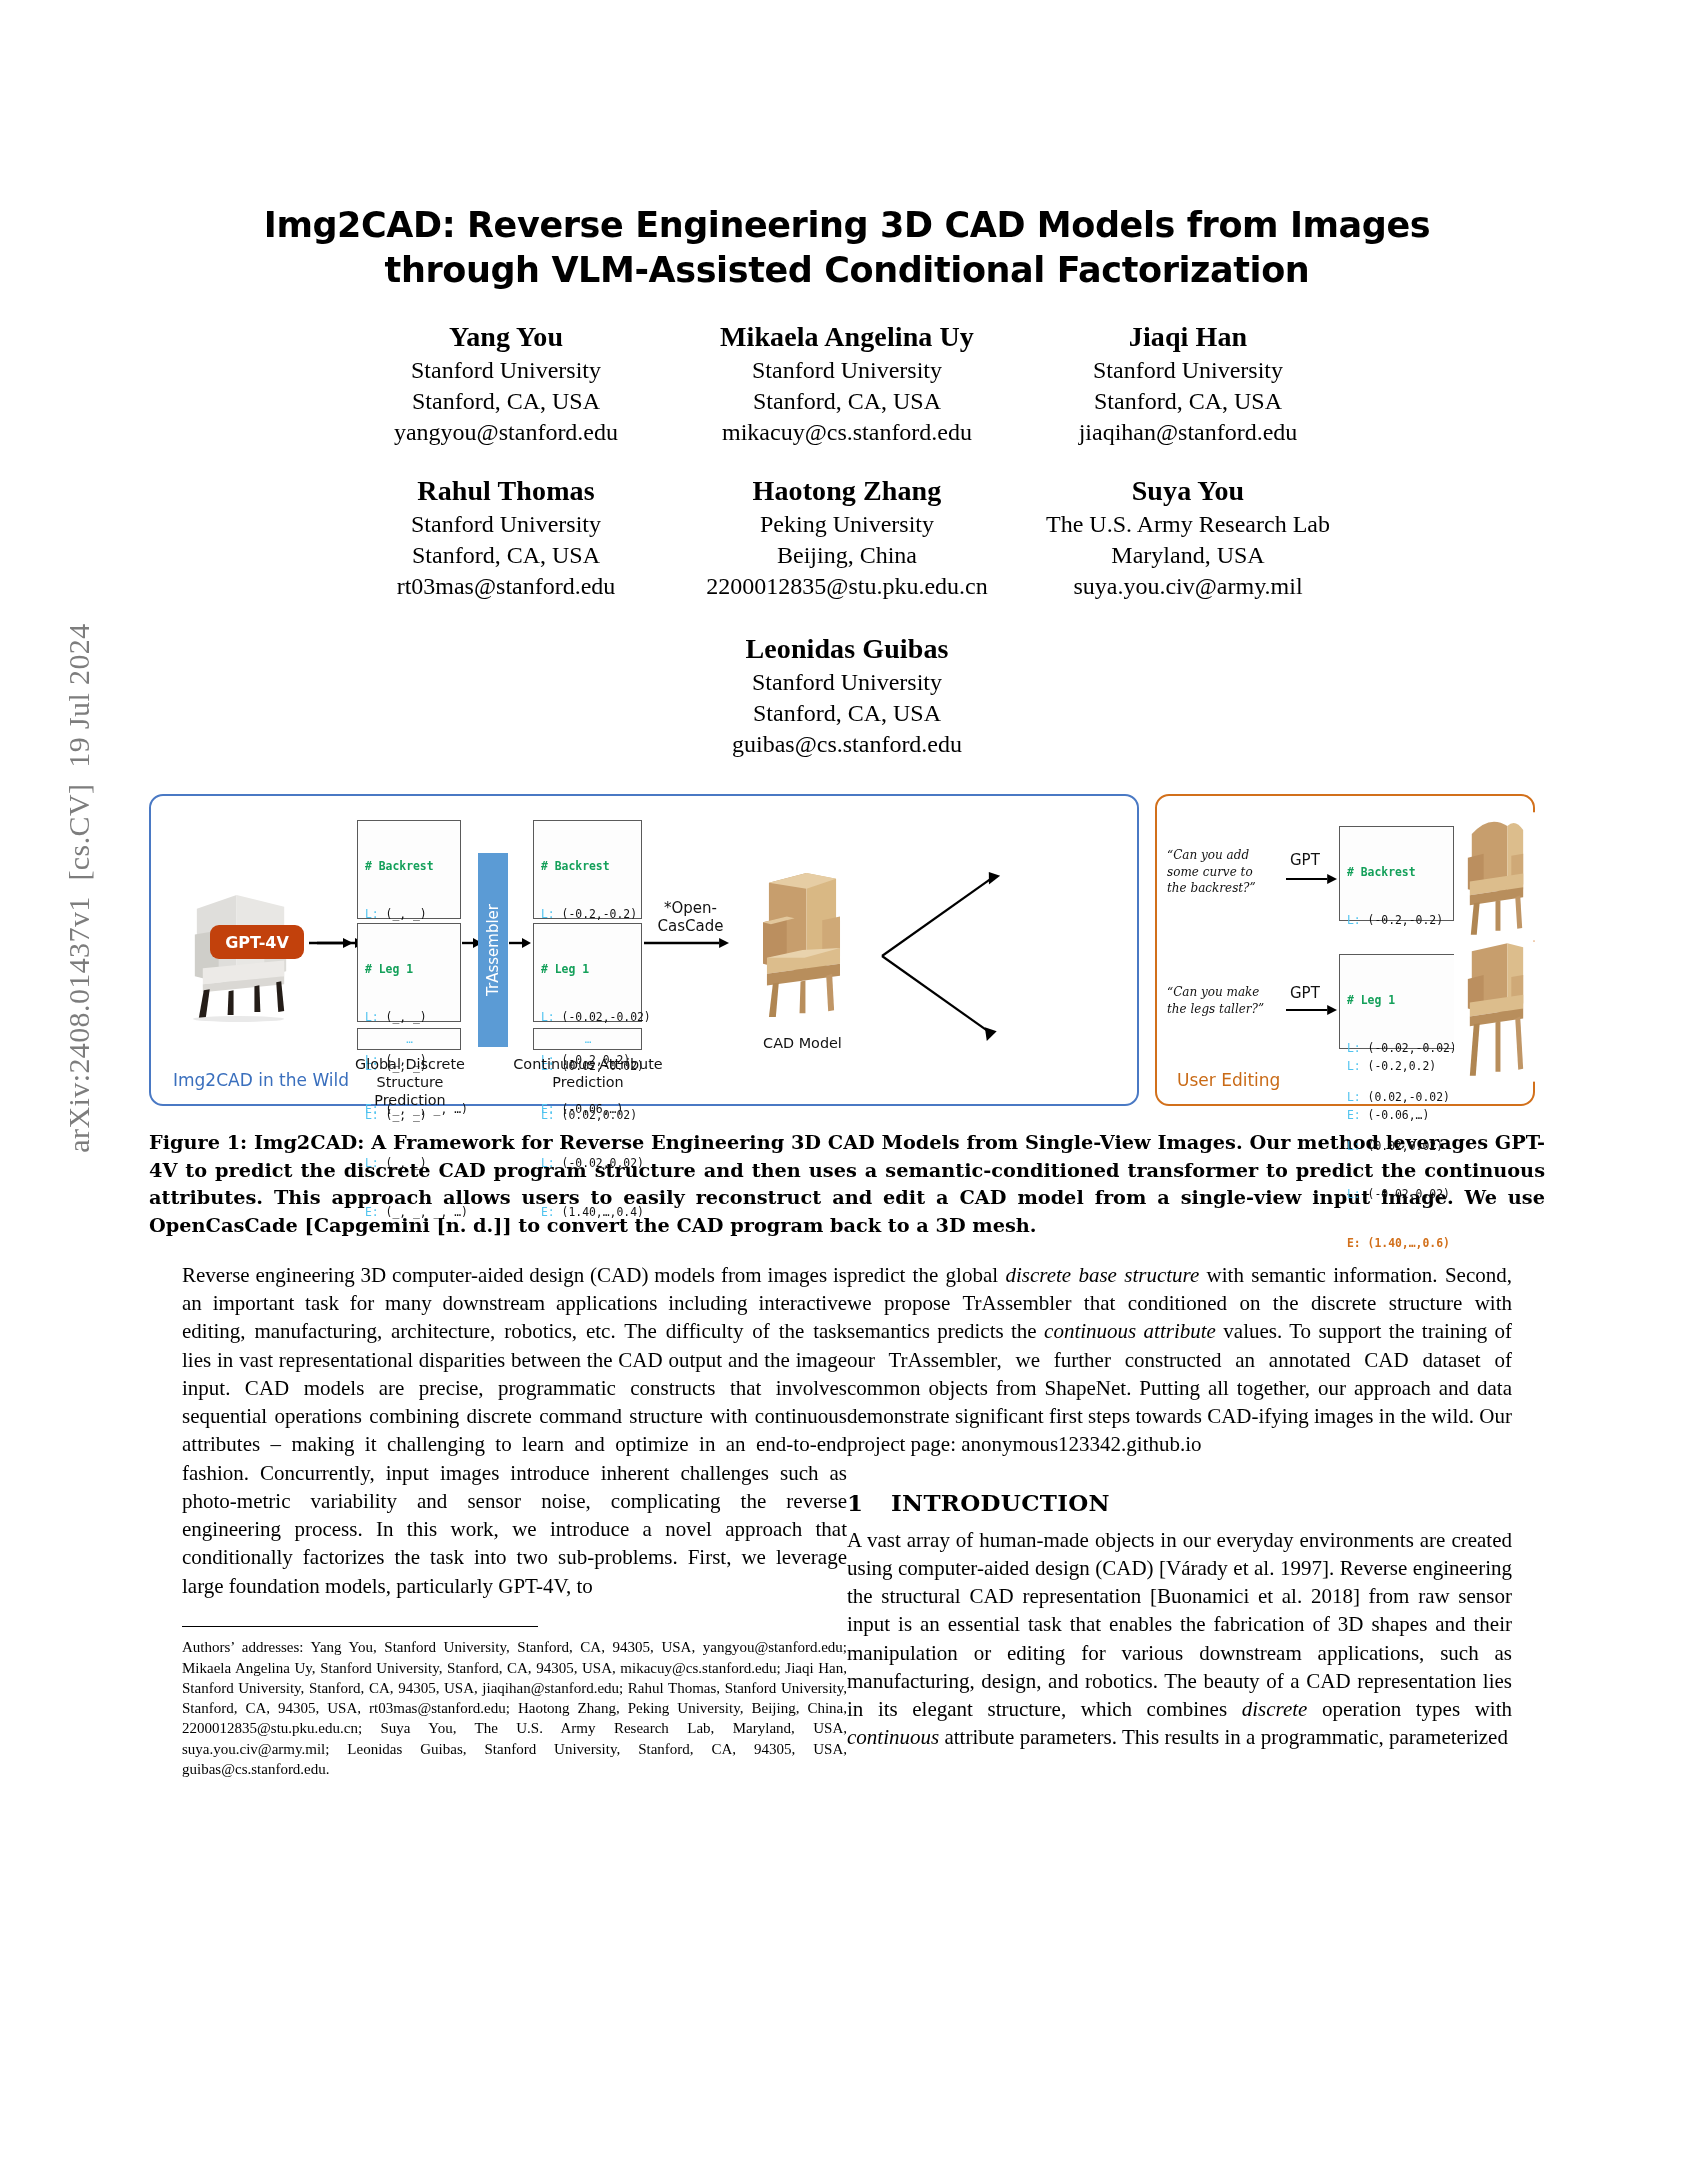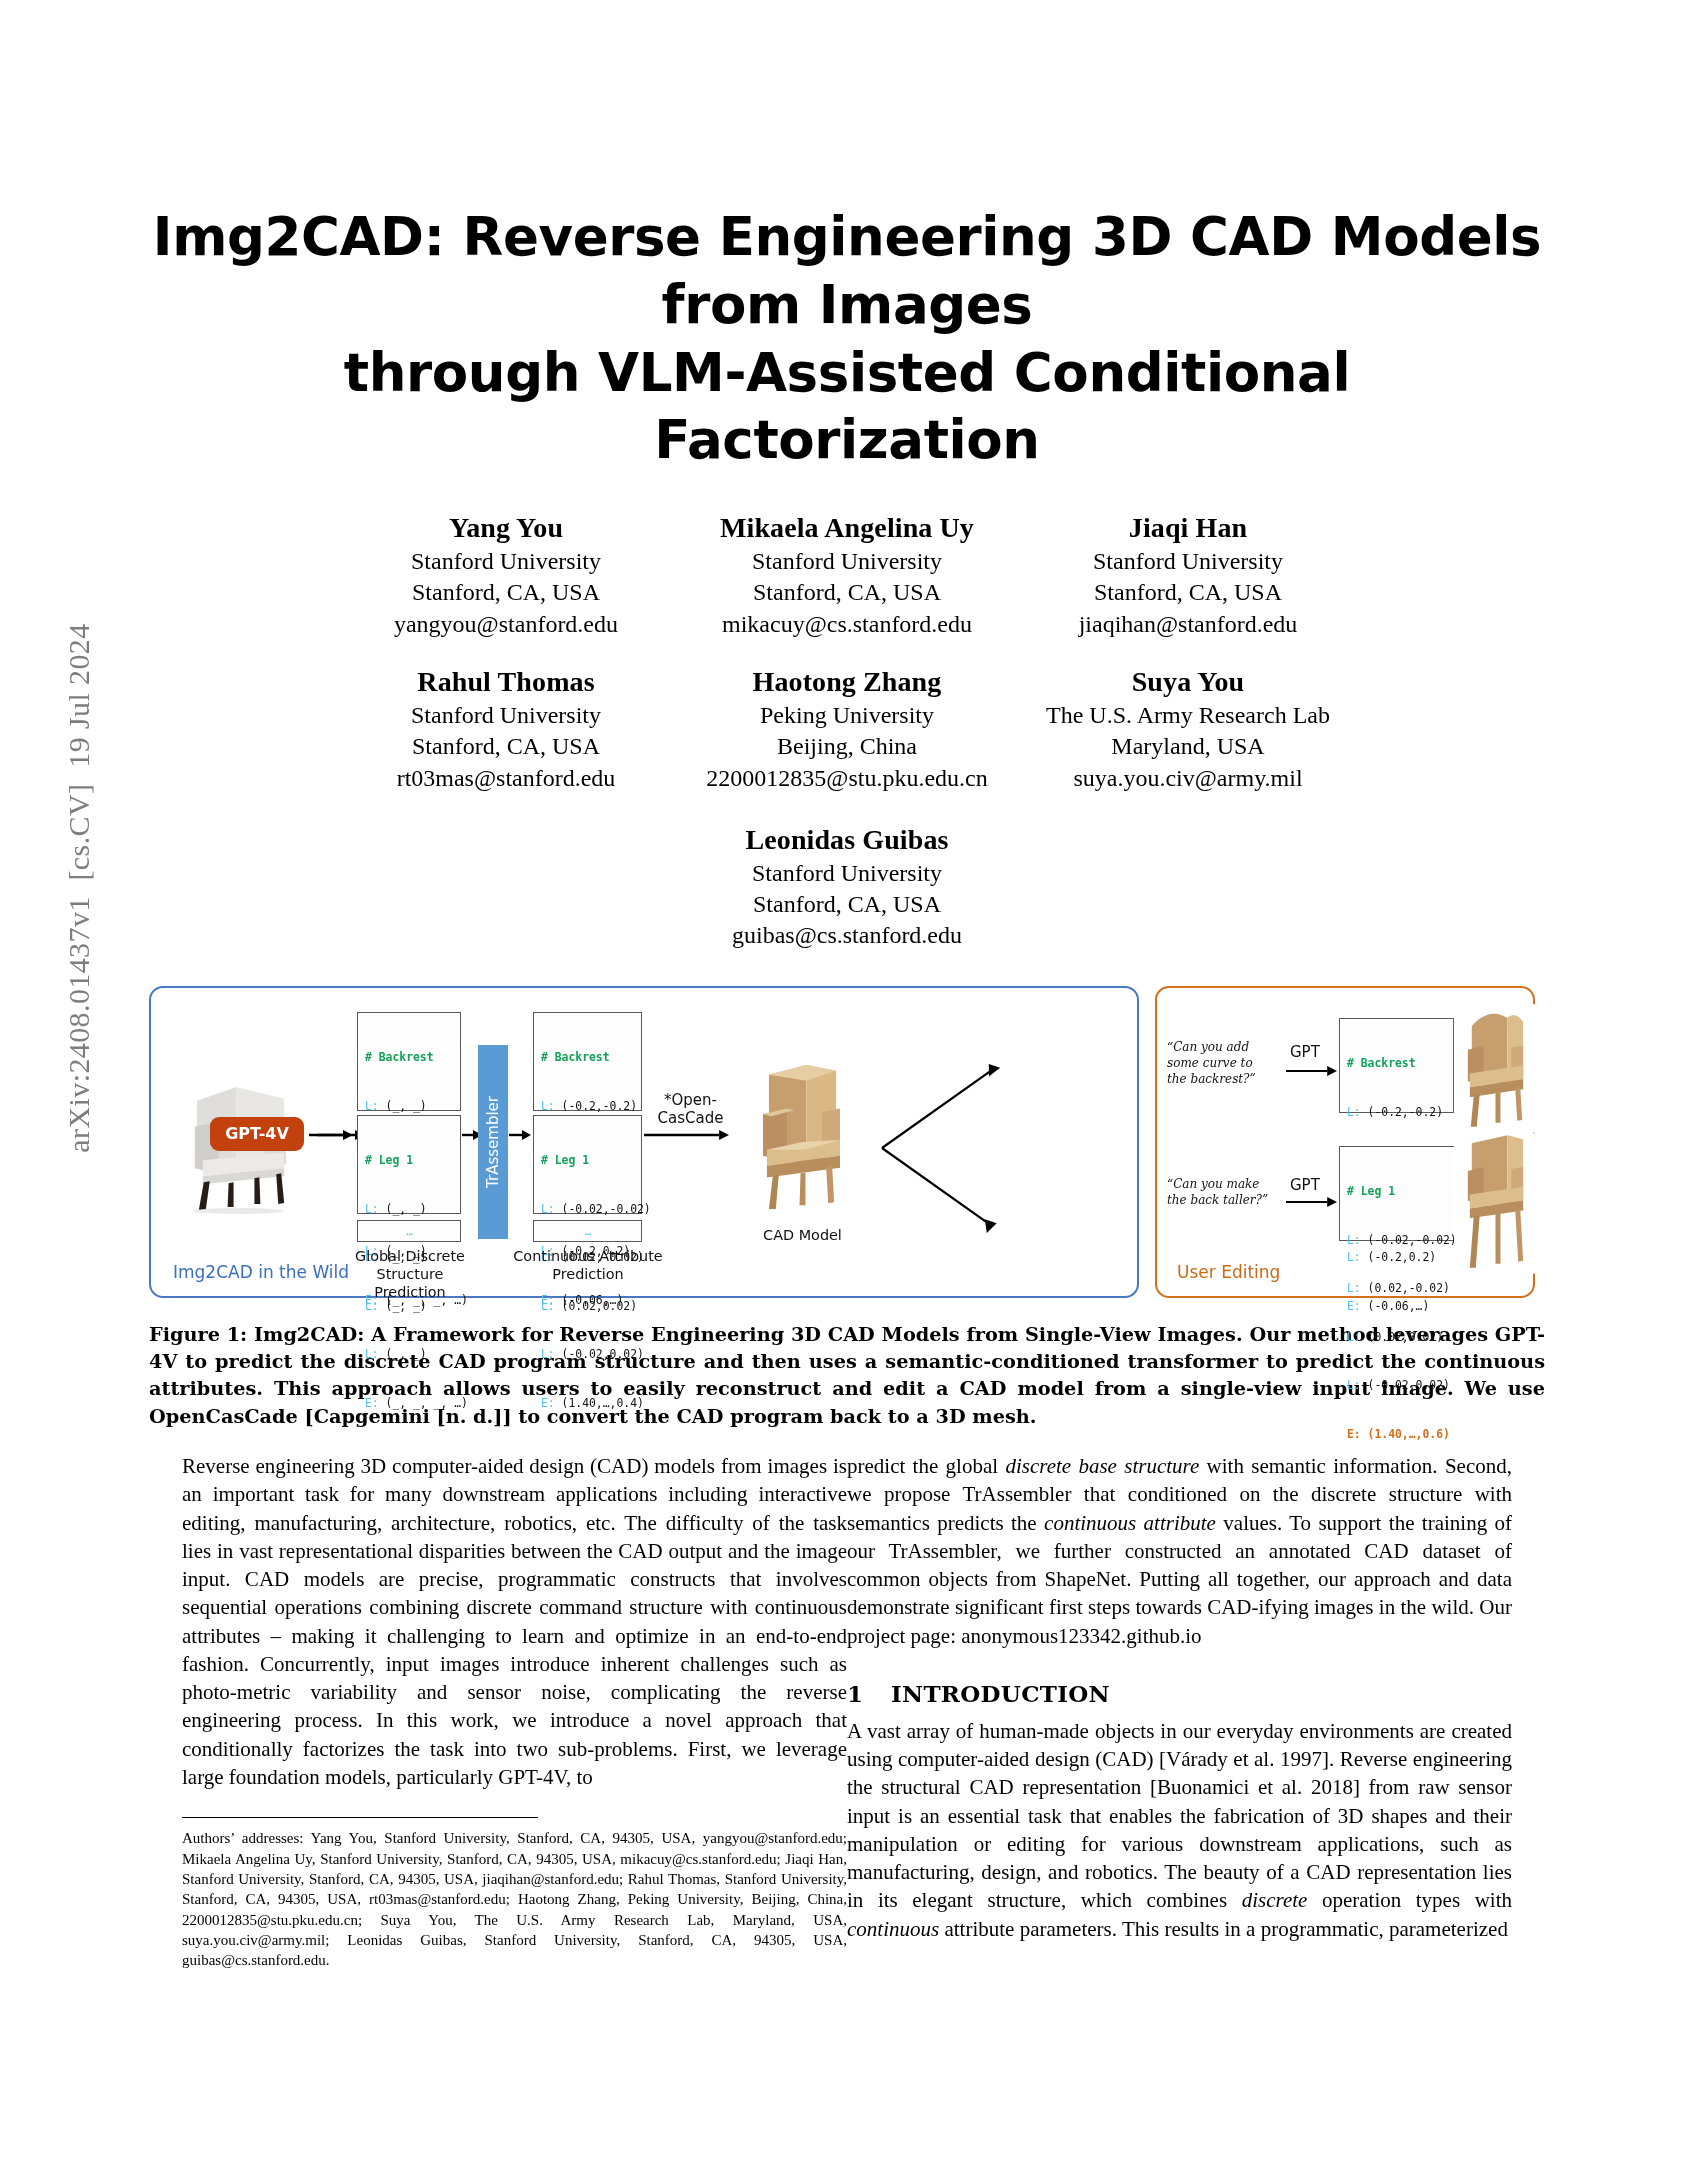--- a/index.html
+++ b/index.html
@@ -34,21 +34,21 @@
     left:149px; top:0;
     width:1396px; height:2178px;
   }
 
   
   #title {
     margin-top:203px;
     text-align:center;
     font-family:"DejaVu Sans", sans-serif;
     font-weight:bold;
-    font-size:53px;
+    font-size:35px;
     line-height:1.28;
     letter-spacing:-0.4px;
   }
   #title .l { display:block; }
 
   
   .author-row {
     display:flex;
     justify-content:center;
     margin-top:26px;
@@ -469,21 +469,21 @@
           <path d="M58 44 L58 76 L70 73 L70 42 Z" fill="#cfa977"></path>
           <path d="M16 70 L16 84 L70 76 L70 62 Z" fill="#dcbd8c"></path>
           <path d="M16 84 L16 94 L70 86 L70 76 Z" fill="#b88e5c"></path>
           <path d="M20 92 L17 124 L23 124 L26 91 Z" fill="#b08652"></path>
           <path d="M42 90 L42 120 L47 120 L47 89 Z" fill="#b88e5c"></path>
           <path d="M62 86 L64 118 L69 117 L67 84 Z" fill="#c09666"></path>
         </svg>
       </div>
 
       <div class="quote" style="left:10px; top:188px; width:121px;">“Can you make
-the back taller?”</div>
+the legs taller?”</div>
       <div class="gpt-lbl" style="left:133px; top:188px;">GPT</div>
       <svg style="position:absolute; left:129px; top:206px;" width="51" height="16" viewBox="0 0 52 16">
         <line x1="0" y1="8" x2="42" y2="8" stroke="#000" stroke-width="2.2"></line>
         <polygon points="42,3 52,8 42,13" fill="#000"></polygon>
       </svg>
 
       <div class="codebox" style="left:182px; top:158px; width:119px; height:95px;">
         <div class="hdr"># Leg 1</div>
         <div><span class="op">L: </span><span>(-0.02,-0.02)</span></div>
         <div><span class="op">L: </span><span>(0.02,-0.02)</span></div>

